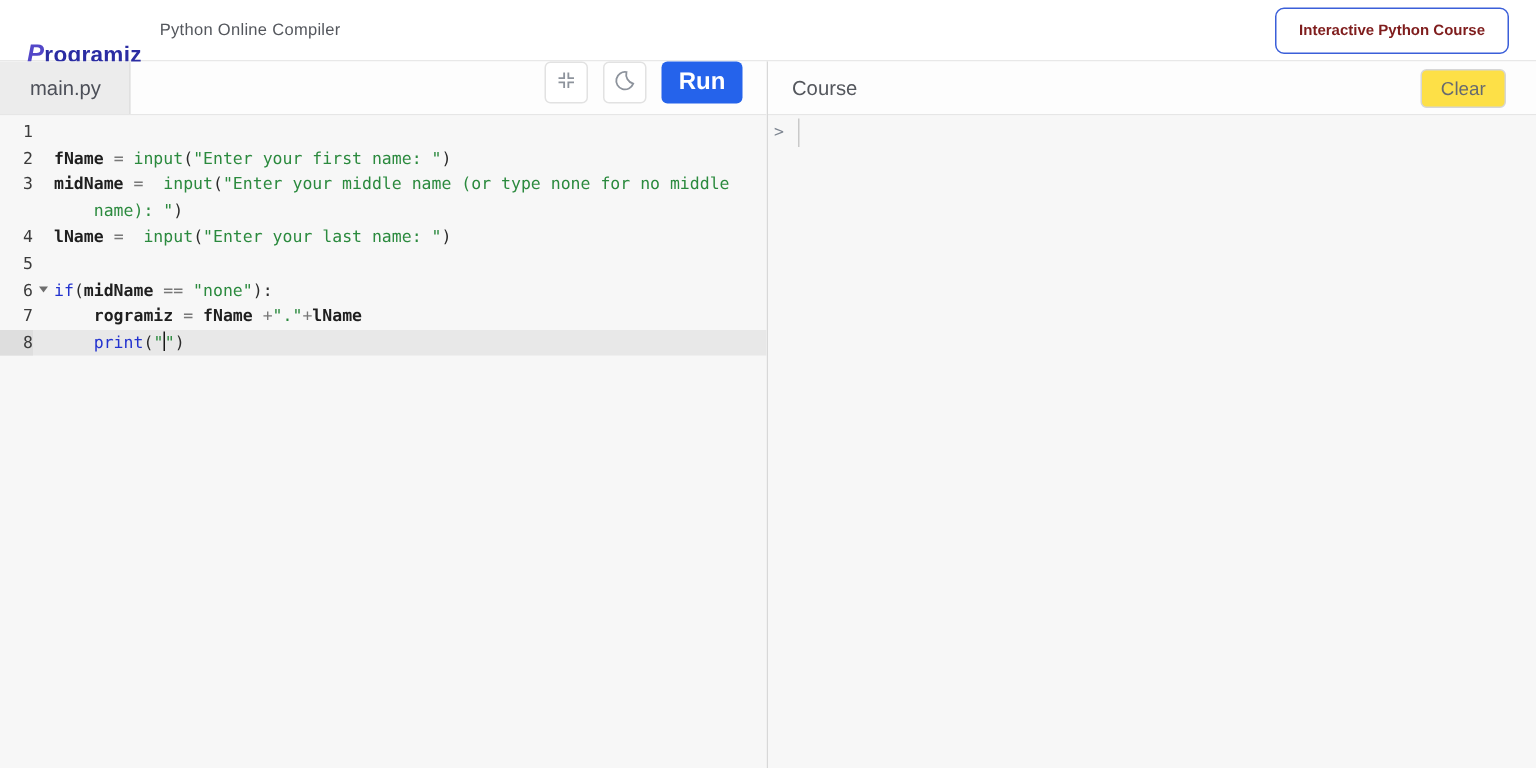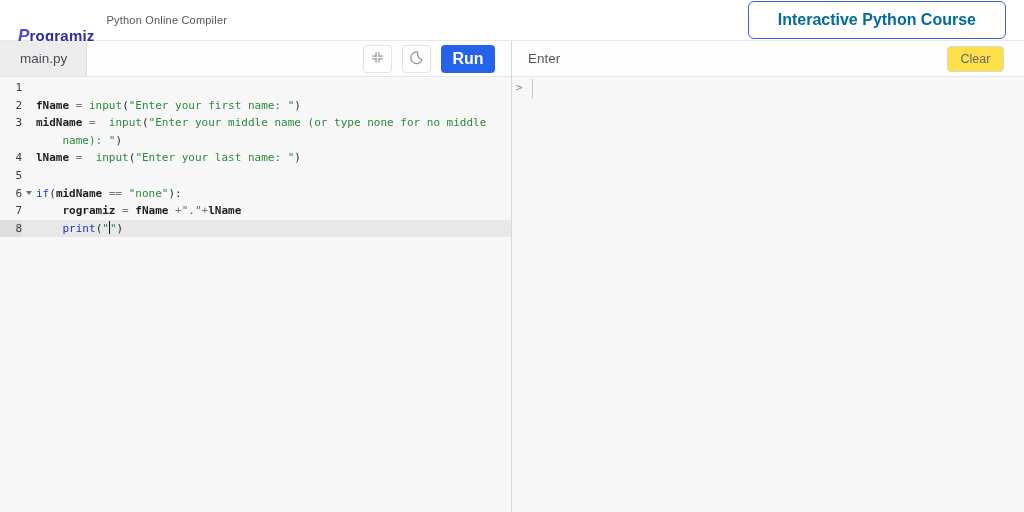--- a/index.html
+++ b/index.html
@@ -6,32 +6,32 @@
   html,body { width:1024px; height:512px; overflow:hidden; background:#fff;
               font-family:"Liberation Sans", sans-serif; }
 
   
   .app-header { height:41px; display:flex; align-items:center; padding:0 18px;
                 background:#fff; border-bottom:1px solid #e8e8e8; }
   .logo { font-weight:800; font-size:15px; letter-spacing:.2px; cursor:pointer;margin-top:32px; }
   .logo .logo-p { color:#5347c8; font-style:italic; font-size:17px; }
   .logo .logo-rest { color:#2b2da3; }
   .header-subtitle { margin-left:12px; color:#54575d; font-size:11px; letter-spacing:.2px; }
-  .course-btn { margin-left:auto; background:#fff; border:1px solid #3b5fd9; color:#0369a1;
-                font-size:16px; font-weight:600; padding:9px 29px; border-radius:6px;
+  .course-btn { margin-left:auto; background:#fff; border:1px solid #3b5fd9; color:#7f1d1d;
+                font-size:10px; font-weight:600; padding:9px 15px; border-radius:6px;
                 font-family:"Liberation Sans", sans-serif; cursor:pointer; }
 
   
   .panels { display:flex; height:471px; }
   .panel-left  { width:512px; border-right:1px solid #d8d8d8; display:flex; flex-direction:column; }
   .panel-right { flex:1; display:flex; flex-direction:column; }
 
   
   .toolbar { height:36px; background:#fdfdfd; border-bottom:1px solid #e6e6e6;
-             display:flex; align-items:center; flex:none; }
+             display:flex; flex:none; }
   .file-tab { width:87px; height:100%; background:#ececec; border-right:1px solid #e0e0e0;
               display:flex; align-items:center; padding-left:20px;
               color:#4c4f58; font-size:13.5px; cursor:pointer; }
   .tb-spacer { flex:1; }
   .icon-btn { width:29px; height:28px; background:#fff; border:1px solid #e2e2e2;
               border-radius:4px; margin-right:10px; display:flex; align-items:center;
               justify-content:center; cursor:pointer; color:#8d939c; }
   .run-btn { width:54px; height:28px; background:#2563eb; color:#fff; border:none;
              border-radius:4px; font-size:16px; font-weight:700; margin-right:16px;
              font-family:"Liberation Sans", sans-serif; cursor:pointer; }
@@ -152,21 +152,21 @@
         <div class="row active">
           <span class="gutter">8</span>
           <span class="foldcol"></span>
           <span class="codeline"><span class="p">    </span><span class="k">print</span><span class="p">(</span><span class="s">"</span><span class="cur"></span><span class="s">"</span><span class="p">)</span></span>
         </div>
       </div>
   </section>
 
   <section class="panel-right">
     <div class="shell-header">
-      <span class="shell-title">Enter</span>
+      <span class="shell-title">Course</span>
       <button class="clear-btn">Clear</button>
     </div>
     <div class="shell-body">
       <div class="prompt-row">
         <span class="prompt">&gt;</span>
         <span class="shell-caret"></span>
       </div>
     </div>
   </section>
 

